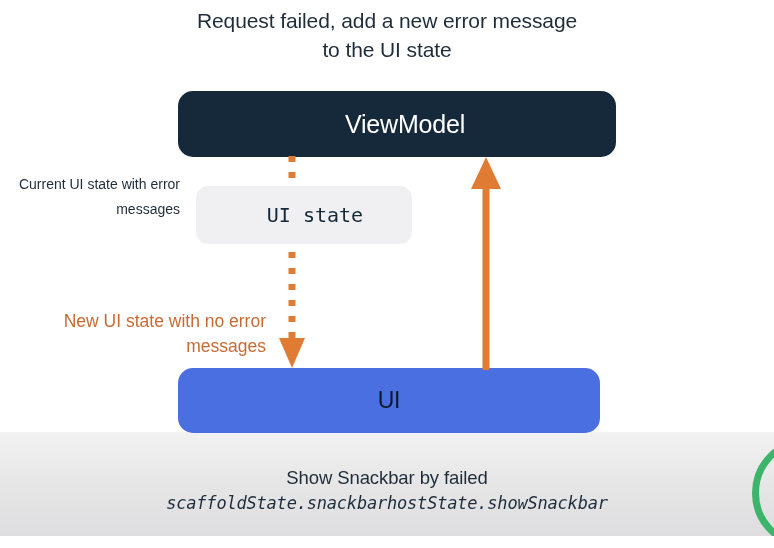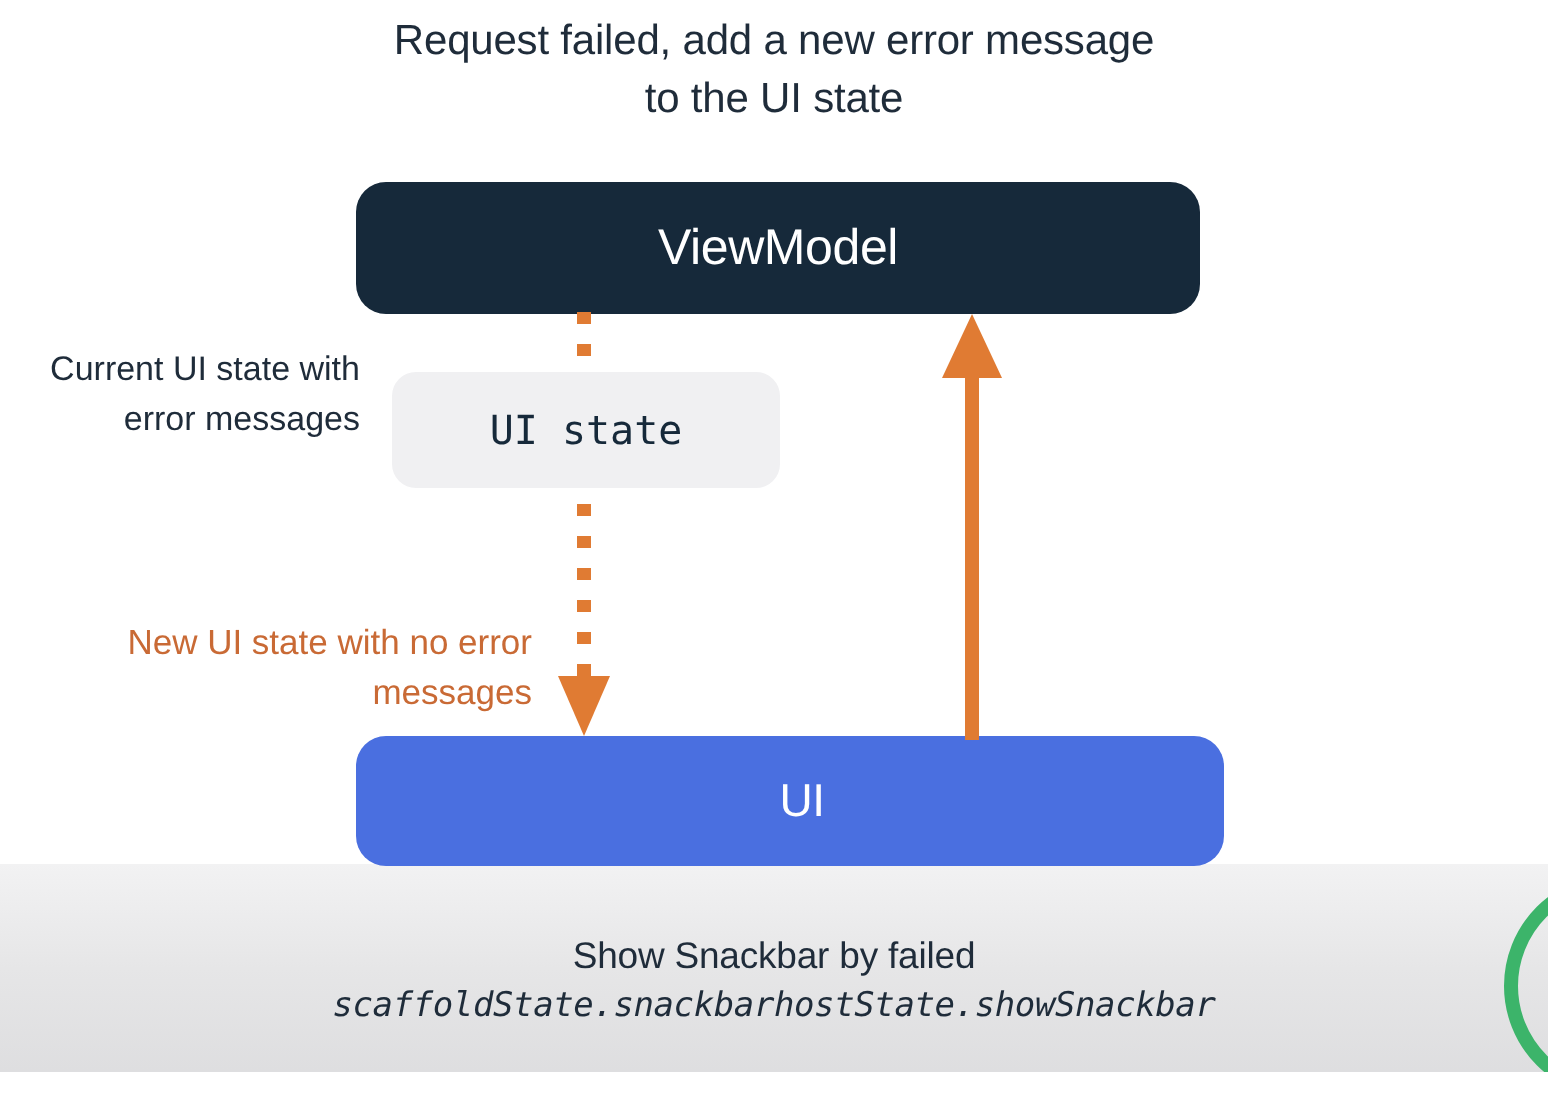--- a/index.html
+++ b/index.html
@@ -65,56 +65,57 @@
     width: 422px;
     height: 66px;
     background: #16293a;
     border-radius: 15px;
     display: flex;
     align-items: center;
     justify-content: center;
     color: #ffffff;
     font-size: 25px;
     letter-spacing: -0.2px;
+    padding-left: 16px;
   }
 
   
   .ui-box {
     position: absolute;
     left: 178px;
     top: 368px;
     width: 422px;
     height: 65px;
     background: #4a6fe0;
     border-radius: 15px;
     display: flex;
     align-items: center;
     justify-content: center;
-    color: #ffffff;
+    color: #0f172a;
     font-size: 23px;
     letter-spacing: -0.2px;
-    padding-left: 12px;
   }
 
   
   .state-chip {
     position: absolute;
     left: 196px;
     top: 186px;
     width: 194px;
     height: 58px;
     background: #f0f0f2;
     border-radius: 12px;
     display: flex;
     align-items: center;
     justify-content: center;
     font-family: "DejaVu Sans Mono", "Liberation Mono", monospace;
     font-size: 20px;
     color: #16293a;
     z-index: 4;
+    padding-left: 22px;
   }
 
   
   .dotted-arrow {
     position: absolute;
     left: 270px;
     top: 156px;
     width: 44px;
     height: 214px;
     z-index: 2;
@@ -130,21 +131,21 @@
     z-index: 2;
   }
 
   
   .label-left-dark {
     position: absolute;
     left: 8px;
     top: 172px;
     width: 172px;
     text-align: right;
-    font-size: 17px;
+    font-size: 14px;
     line-height: 25px;
     color: #1f2c3a;
   }
 
   
   .label-left-orange {
     position: absolute;
     left: 14px;
     top: 281px;
     width: 252px;

